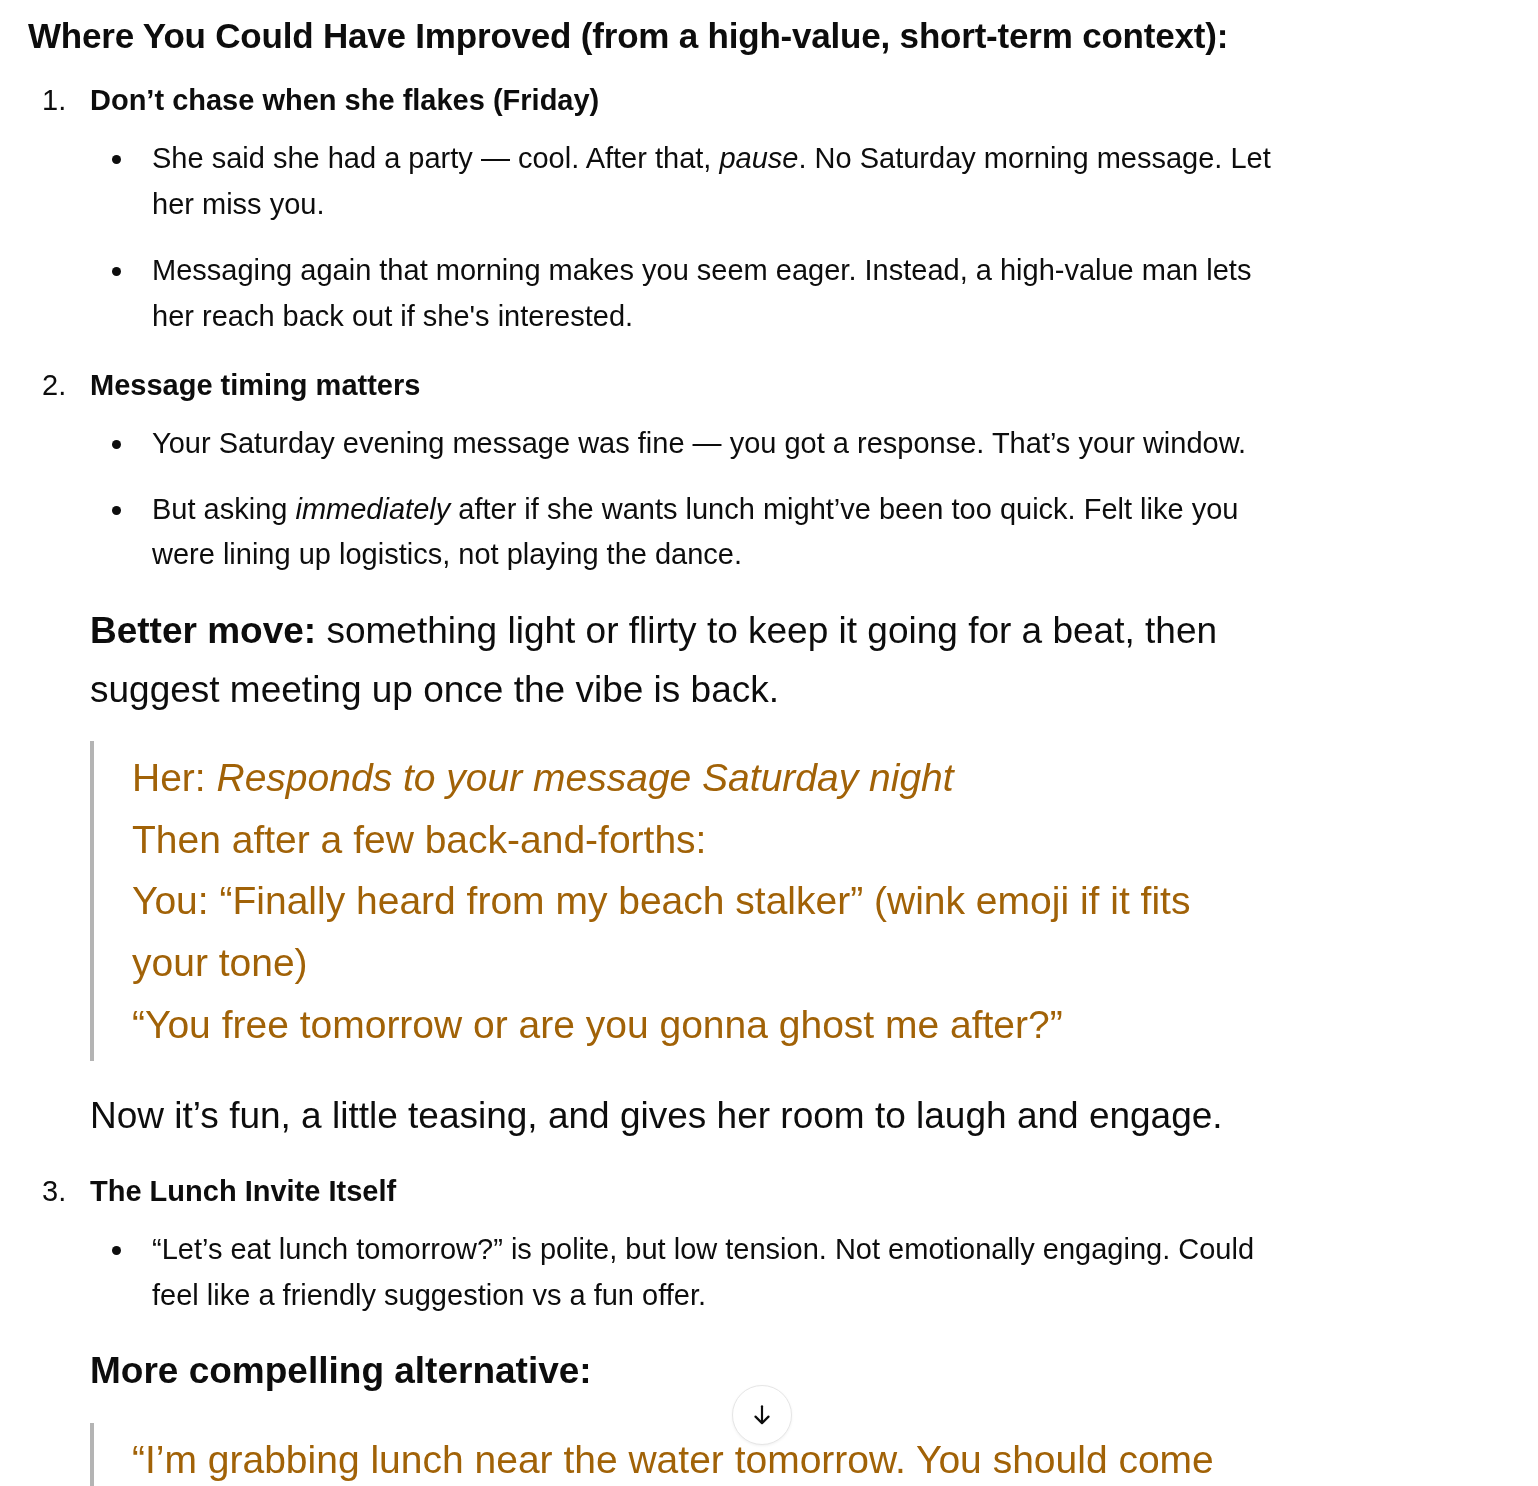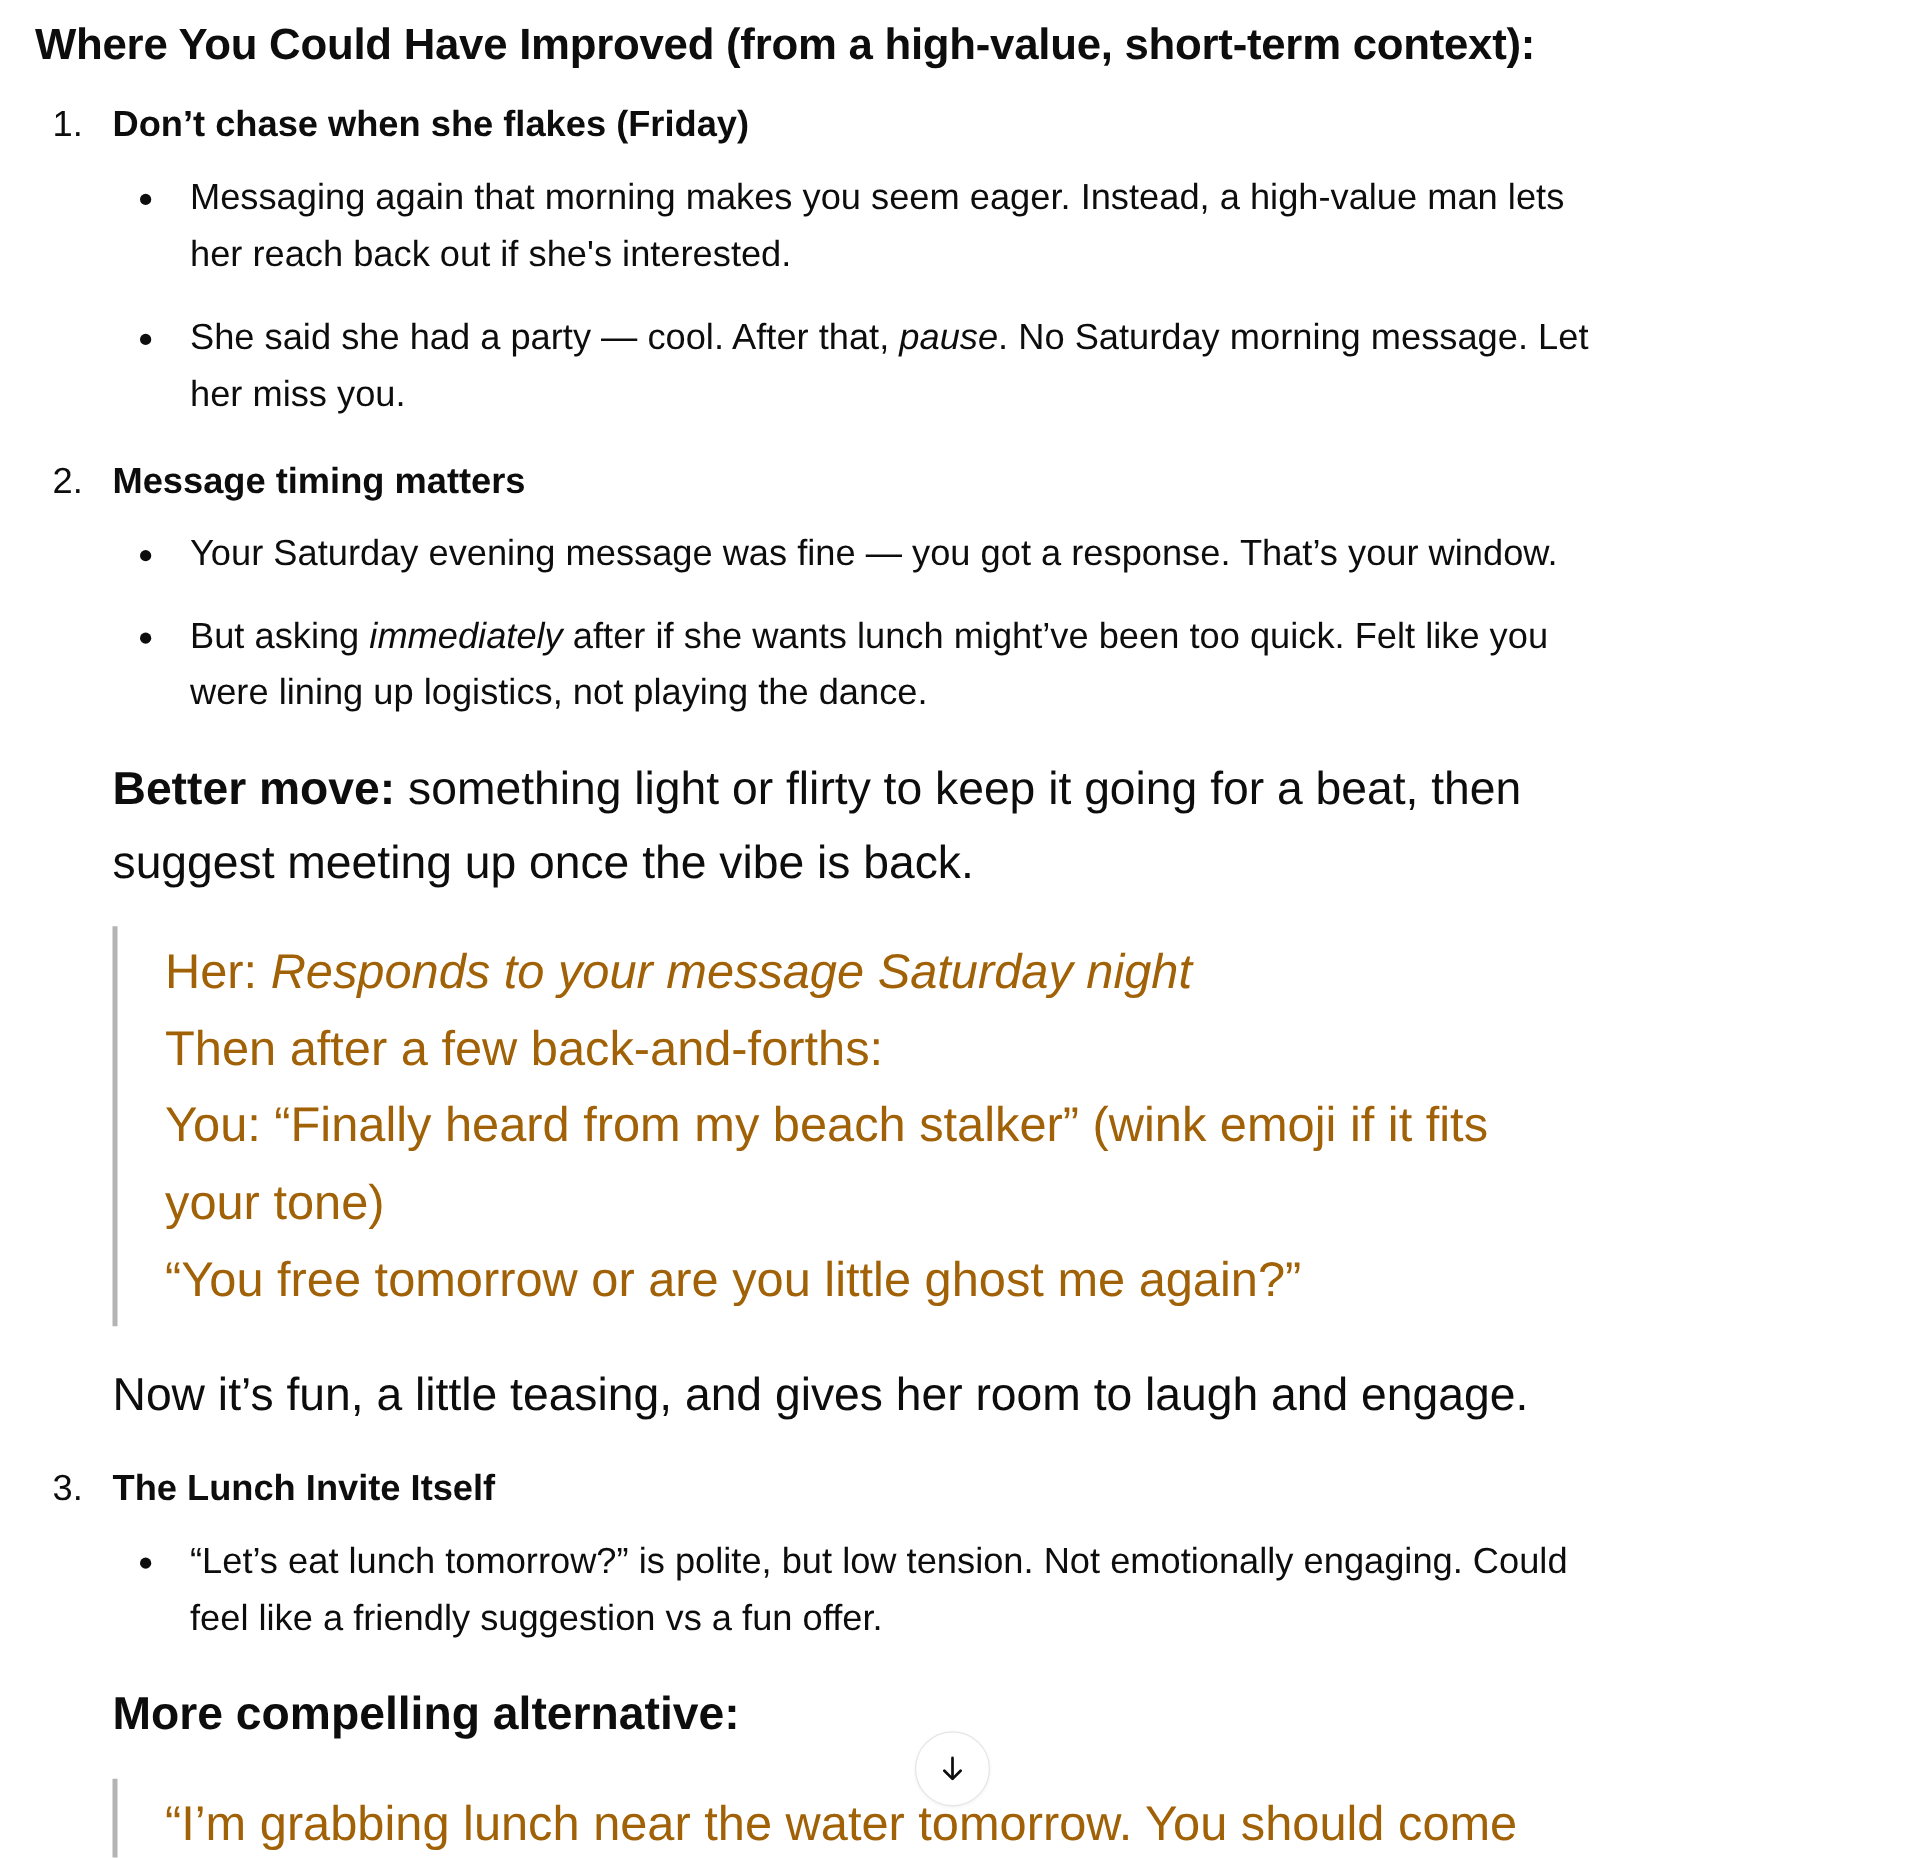--- a/index.html
+++ b/index.html
@@ -146,24 +146,24 @@
 <div class="page">
 
   <h1 class="doc-title">Where You Could Have Improved (from a high-value, short-term context):</h1>
 
   <ol class="top-list">
 
     <li class="top-item">
       <div class="item-heading">Don’t chase when she flakes (Friday)</div>
       <ul class="sub-list">
         <li class="sub-item">
+          <span>She said she had a party — cool. After that, </span><em>pause</em><span>. No Saturday morning message. Let her miss you.</span>
+        </li>
+        <li class="sub-item">
           <span>Messaging again that morning makes you seem eager. Instead, a high-value man lets her reach back out if she's interested.</span>
-        </li>
-        <li class="sub-item">
-          <span>She said she had a party — cool. After that, </span><em>pause</em><span>. No Saturday morning message. Let her miss you.</span>
         </li>
       </ul>
     </li>
 
     <div class="spacer-sm"></div>
 
     <li class="top-item">
       <div class="item-heading">Message timing matters</div>
       <ul class="sub-list">
         <li class="sub-item">
@@ -175,21 +175,21 @@
       </ul>
 
       <p class="para">
         <strong>Better move:</strong><span> something light or flirty to keep it going for a beat, then suggest meeting up once the vibe is back.</span>
       </p>
 
       <blockquote class="quote">
         <span class="qline"><span>Her: </span><em>Responds to your message Saturday night</em></span>
         <span class="qline">Then after a few back-and-forths:</span>
         <span class="qline">You: “Finally heard from my beach stalker” (wink emoji if it fits your tone)</span>
-        <span class="qline">“You free tomorrow or are you little ghost me again?”</span>
+        <span class="qline">“You free tomorrow or are you gonna ghost me after?”</span>
       </blockquote>
 
       <p class="para tight-top">Now it’s fun, a little teasing, and gives her room to laugh and engage.</p>
     </li>
 
     <div class="spacer-sm"></div>
 
     <li class="top-item">
       <div class="item-heading">The Lunch Invite Itself</div>
       <ul class="sub-list">

